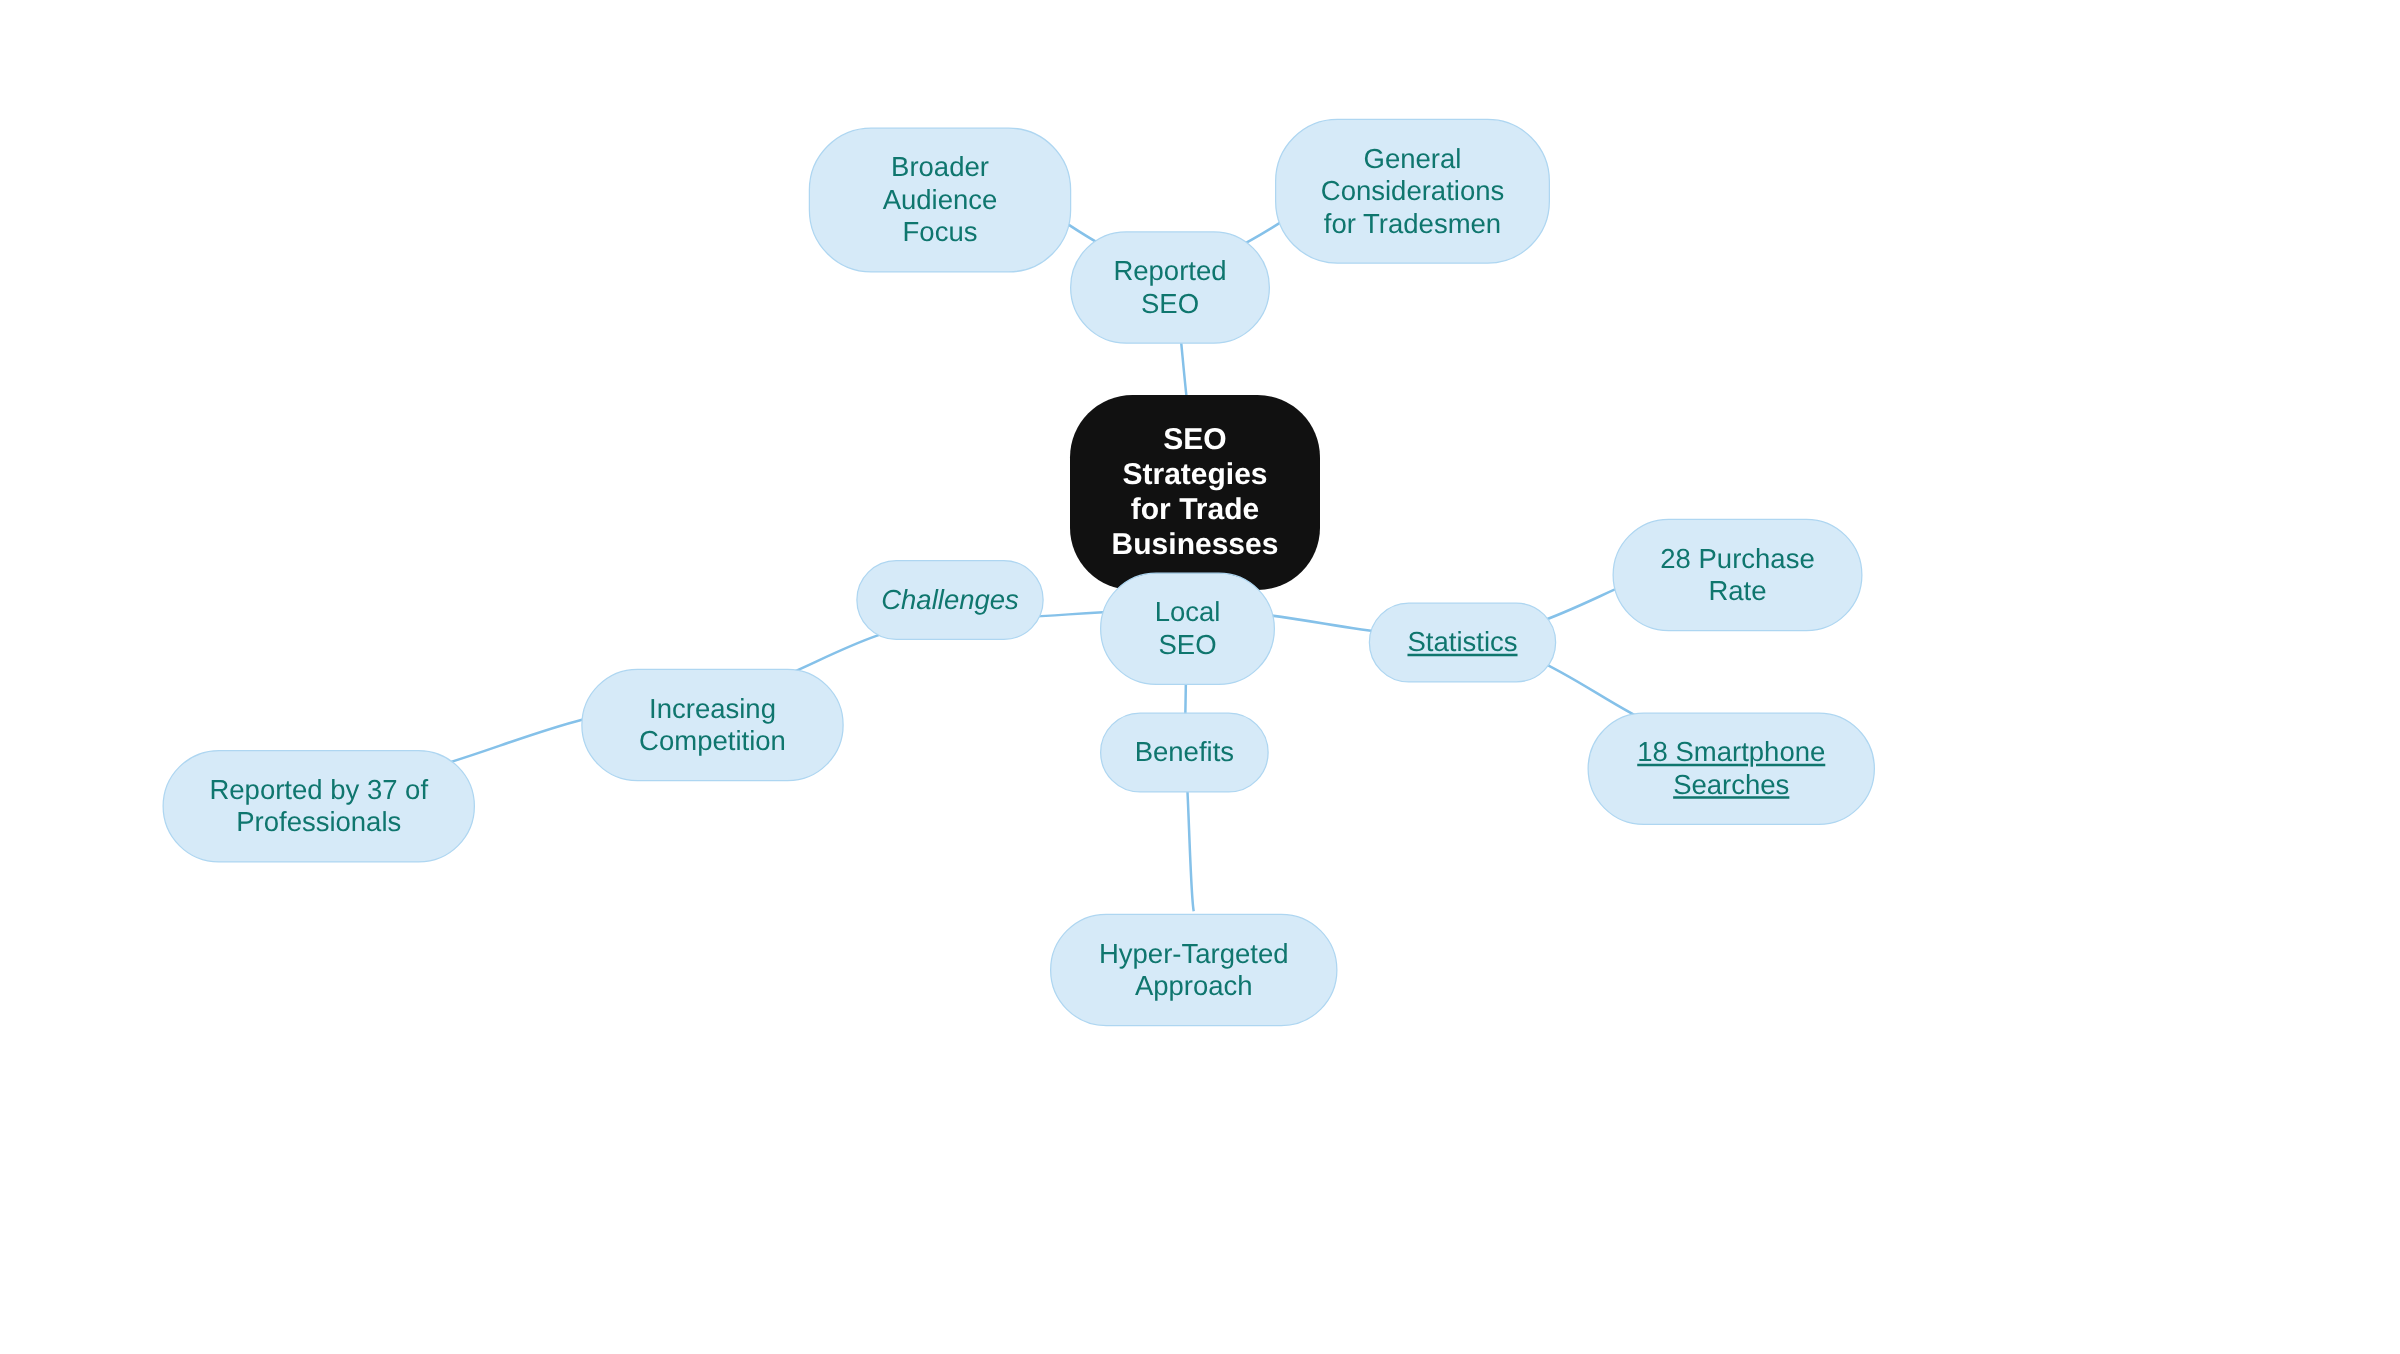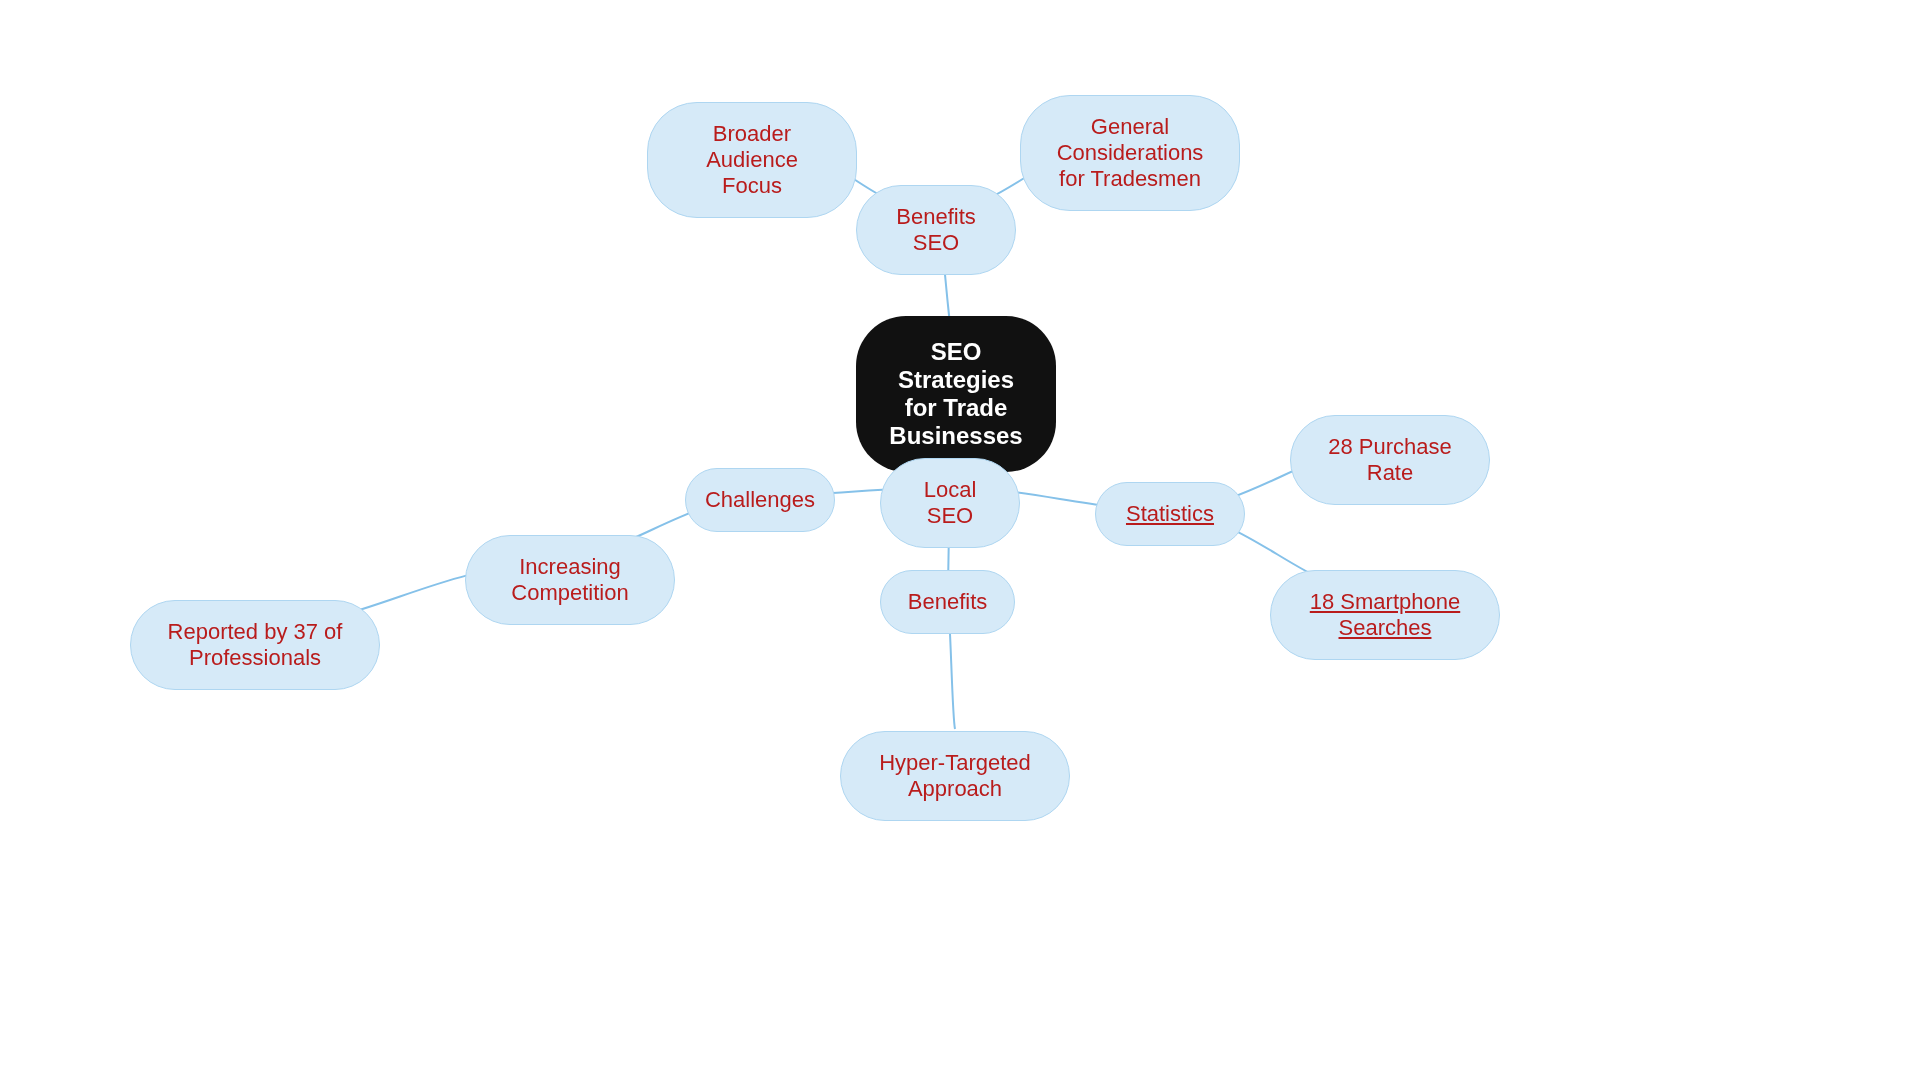--- a/index.html
+++ b/index.html
@@ -28,21 +28,21 @@
       justify-content: center;
       text-align: center;
       border-radius: 50px;
       z-index: 1;
       cursor: pointer;
     }
 
     .node-light {
       background: #d6eaf8;
       border: 1.5px solid #aed6f1;
-      color: #b91c1c;
+      color: #0f766e;
       font-size: 22px;
       font-weight: 500;
       padding: 18px 32px;
     }
 
     .node-dark {
       background: #111111;
       color: #ffffff;
       font-size: 24px;
       font-weight: 600;
@@ -68,25 +68,25 @@
     <path d="M 760 496 C 674 502.7, 631 556.3, 545 563" class="conn-line"></path>
     <path d="M 545 563 C 429 569.7, 371 623.3, 255 630" class="conn-line"></path>
     <path d="M 950 487 C 1038 489.4, 1082 508.6, 1170 511" class="conn-line"></path>
     <path d="M 1170 511 C 1258 504.2, 1302 449.8, 1390 443" class="conn-line"></path>
     <path d="M 1170 511 C 1256 519.7, 1299 589.3, 1385 598" class="conn-line"></path>
     <path d="M 950 487 C 949 498.1, 948.5 586.9, 947.5 598" class="conn-line"></path>
     <path d="M 947.5 598 C 950.5 611.1, 952 715.9, 955 729" class="conn-line"></path>
   </svg>
 <div id="nodes-container">
     <div class="node node-dark" style="left: 856px; top: 316px; width: 200px; min-height: 80px;">SEO Strategies for Trade Businesses</div>
-    <div class="node node-light" style="left: 856px; top: 185px; width: 160px; min-height: 58px;">Benefits SEO</div>
+    <div class="node node-light" style="left: 856px; top: 185px; width: 160px; min-height: 58px;">Reported SEO</div>
     <div class="node node-light" style="left: 647px; top: 102px; width: 210px; min-height: 58px;">Broader Audience Focus</div>
     <div class="node node-light" style="left: 1020px; top: 95px; width: 220px; min-height: 72px;">General Considerations for Tradesmen</div>
     <div class="node node-light" style="left: 880px; top: 458px; width: 140px; min-height: 58px;">Local SEO</div>
-    <div class="node node-light" style="left: 685px; top: 468px; width: 150px; min-height: 56px;">Challenges</div>
+    <div class="node node-light" style="left: 685px; top: 448px; width: 150px; min-height: 56px; font-style: italic;">Challenges</div>
     <div class="node node-light" style="left: 465px; top: 535px; width: 210px; min-height: 56px;">Increasing Competition</div>
     <div class="node node-light" style="left: 130px; top: 600px; width: 250px; min-height: 60px;">Reported by 37 of Professionals</div>
     <div class="node node-light" style="left: 1095px; top: 482px; width: 150px; min-height: 58px; text-decoration: underline;">Statistics</div>
     <div class="node node-light" style="left: 1290px; top: 415px; width: 200px; min-height: 56px;">28 Purchase Rate</div>
     <div class="node node-light" style="left: 1270px; top: 570px; width: 230px; min-height: 56px; text-decoration: underline;">18 Smartphone Searches</div>
     <div class="node node-light" style="left: 880px; top: 570px; width: 135px; min-height: 56px;">Benefits</div>
     <div class="node node-light" style="left: 840px; top: 731px; width: 230px; min-height: 58px;">Hyper-Targeted Approach</div>
   </div>
 
 </body></html>

